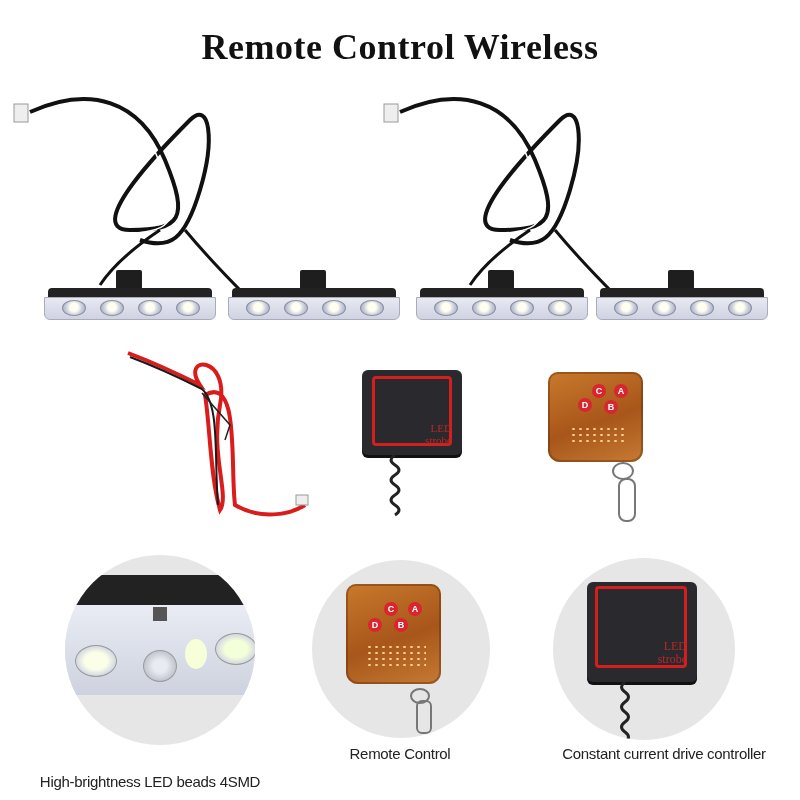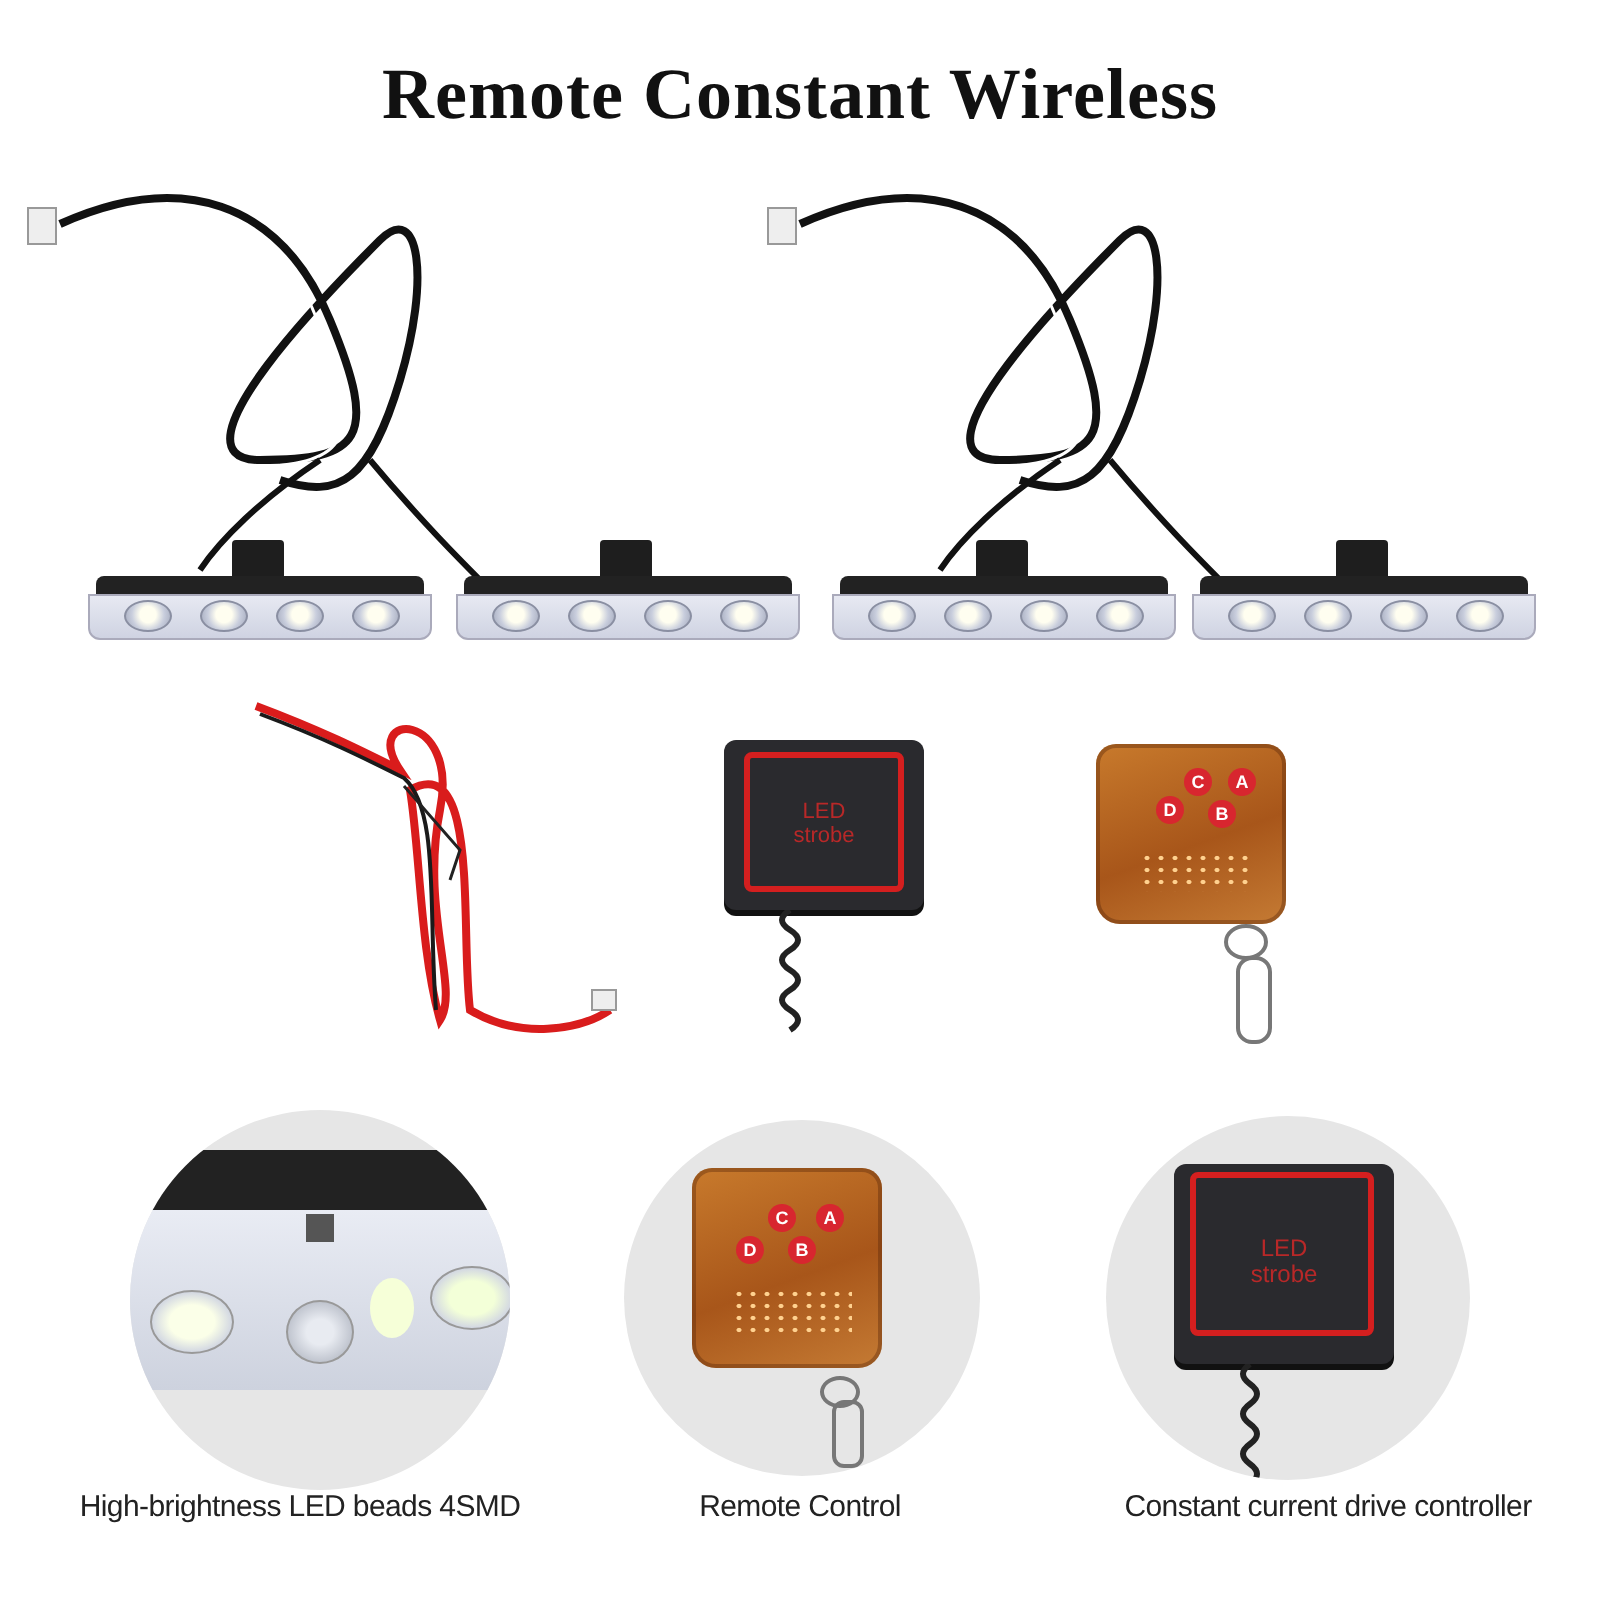--- a/index.html
+++ b/index.html
@@ -20,31 +20,31 @@
   }
   
   .ledbar { position: absolute; width: 172px; height: 50px; }
   .ledbar .mount { position: absolute; left: 72px; top: 0; width: 26px; height: 22px; background: #1e1e1e; border-radius: 2px; }
   .ledbar .top { position: absolute; left: 4px; top: 18px; width: 164px; height: 10px; background: #222; border-radius: 4px 4px 0 0; }
   .ledbar .body { position: absolute; left: 0; top: 27px; width: 172px; height: 23px; background: linear-gradient(#e7e9f2, #cfd3e2); border-radius: 0 0 6px 6px; border: 1px solid #aab; box-sizing: border-box; }
   .ledbar .lens { position: absolute; top: 30px; width: 22px; height: 14px; border-radius: 50%; background: radial-gradient(circle at 50% 45%, #fffef0 0 30%, #c9cedd 60%, #9ea4b8 100%); border: 1px solid #8a8fa2; }
   
   .ctrl { position: absolute; background: #2a2a2e; border-radius: 6px; box-shadow: 0 3px 0 #111; }
   .ctrl .frame { position: absolute; border: 3px solid #d41f1f; border-radius: 4px; }
-  .ctrl .lbl { position: absolute; color: #b82828; font-family: Liberation Sans, sans-serif; text-align: center; line-height: 1.1; }
+  .ctrl .lbl { position: absolute; color: #b82828; font-family: Liberation Serif, serif; text-align: right; line-height: 1.1; margin-top: 22px; }
   
   .remote { position: absolute; border-radius: 10px 10px 12px 12px; background: linear-gradient(160deg, #c87a2c, #a8561a 55%, #c57b34); box-shadow: inset 0 0 0 2px rgba(90,40,10,.4); }
   .remote .btn { position: absolute; width: 14px; height: 14px; border-radius: 50%; background: #d8262f; color: #fff; font-size: 9px; font-weight: bold; text-align: center; line-height: 14px; }
   .remote .dots { position: absolute; background-image: radial-gradient(#ffd18f 1px, transparent 1.5px); background-size: 7px 6px; }
   .ring { position: absolute; border: 2px solid #777; border-radius: 50%; }
 </style>
 </head>
 <body>
 
-<div class="title">Remote Constant Wireless</div>
+<div class="title">Remote Control Wireless</div>
 
 <svg class="abs" style="left:0;top:80px" width="800" height="220" viewBox="0 0 800 220">
 
   <rect x="14" y="24" width="14" height="18" fill="#eee" stroke="#999"></rect>
   <path d="M30 32 C 90 5, 140 20, 165 80 S 180 150, 130 150 S 170 60, 190 40 S 215 60, 200 110 S 170 170, 140 160" fill="none" stroke="#111" stroke-width="4"></path>
   <path d="M30 36 C 90 10, 140 26, 160 84 S 175 150, 128 154" fill="none" stroke="#fff" stroke-width="1.5"></path>
   <path d="M160 150 C 130 170, 110 190, 100 205" fill="none" stroke="#111" stroke-width="3"></path>
   <path d="M185 150 C 210 180, 230 200, 245 215" fill="none" stroke="#111" stroke-width="3"></path>
 
   <rect x="384" y="24" width="14" height="18" fill="#eee" stroke="#999"></rect>
@@ -122,21 +122,21 @@
 <div class="circle" style="left:65px;top:555px;">
   <div class="abs" style="left:0;top:20px;width:190px;height:30px;background:#222;"></div>
   <div class="abs" style="left:0;top:50px;width:190px;height:90px;background:linear-gradient(#e9ecf4,#cdd2de);"></div>
   <div class="abs" style="left:88px;top:52px;width:14px;height:14px;background:#555;font-size:7px;color:#fff;"></div>
   <div class="abs" style="left:104px;top:52px;width:40px;height:14px;color:#555;font-size:11px;"></div>
   <div class="abs" style="left:10px;top:90px;width:40px;height:30px;border-radius:50%;background:radial-gradient(#fbffe8 0 40%,#d3d8e2 70%);border:1px solid #999;"></div>
   <div class="abs" style="left:78px;top:95px;width:32px;height:30px;border-radius:50%;background:radial-gradient(#e8ebf1 0 30%,#b7bcc7 80%);border:1px solid #999;"></div>
   <div class="abs" style="left:120px;top:84px;width:22px;height:30px;border-radius:50%;background:#f6ffd8;"></div>
   <div class="abs" style="left:150px;top:78px;width:40px;height:30px;border-radius:50%;background:radial-gradient(#f3ffd8 0 40%,#d3d8e2 70%);border:1px solid #999;"></div>
 </div>
-<div class="caption" style="left:20px;width:260px;">High-brightness LED beads 4SMD</div>
+<div class="caption" style="left:20px;width:260px;margin-top:28px;">High-brightness LED beads 4SMD</div>
 
 <div class="circle" style="left:312px;top:560px;width:178px;height:178px;">
   <div class="remote" style="left:34px;top:24px;width:95px;height:100px;">
     <div class="btn" style="left:38px;top:18px">C</div>
     <div class="btn" style="left:62px;top:18px">A</div>
     <div class="btn" style="left:22px;top:34px">D</div>
     <div class="btn" style="left:48px;top:34px">B</div>
     <div class="dots" style="left:20px;top:60px;width:60px;height:24px"></div>
   </div>
   <div class="ring" style="left:98px;top:128px;width:16px;height:12px"></div>

